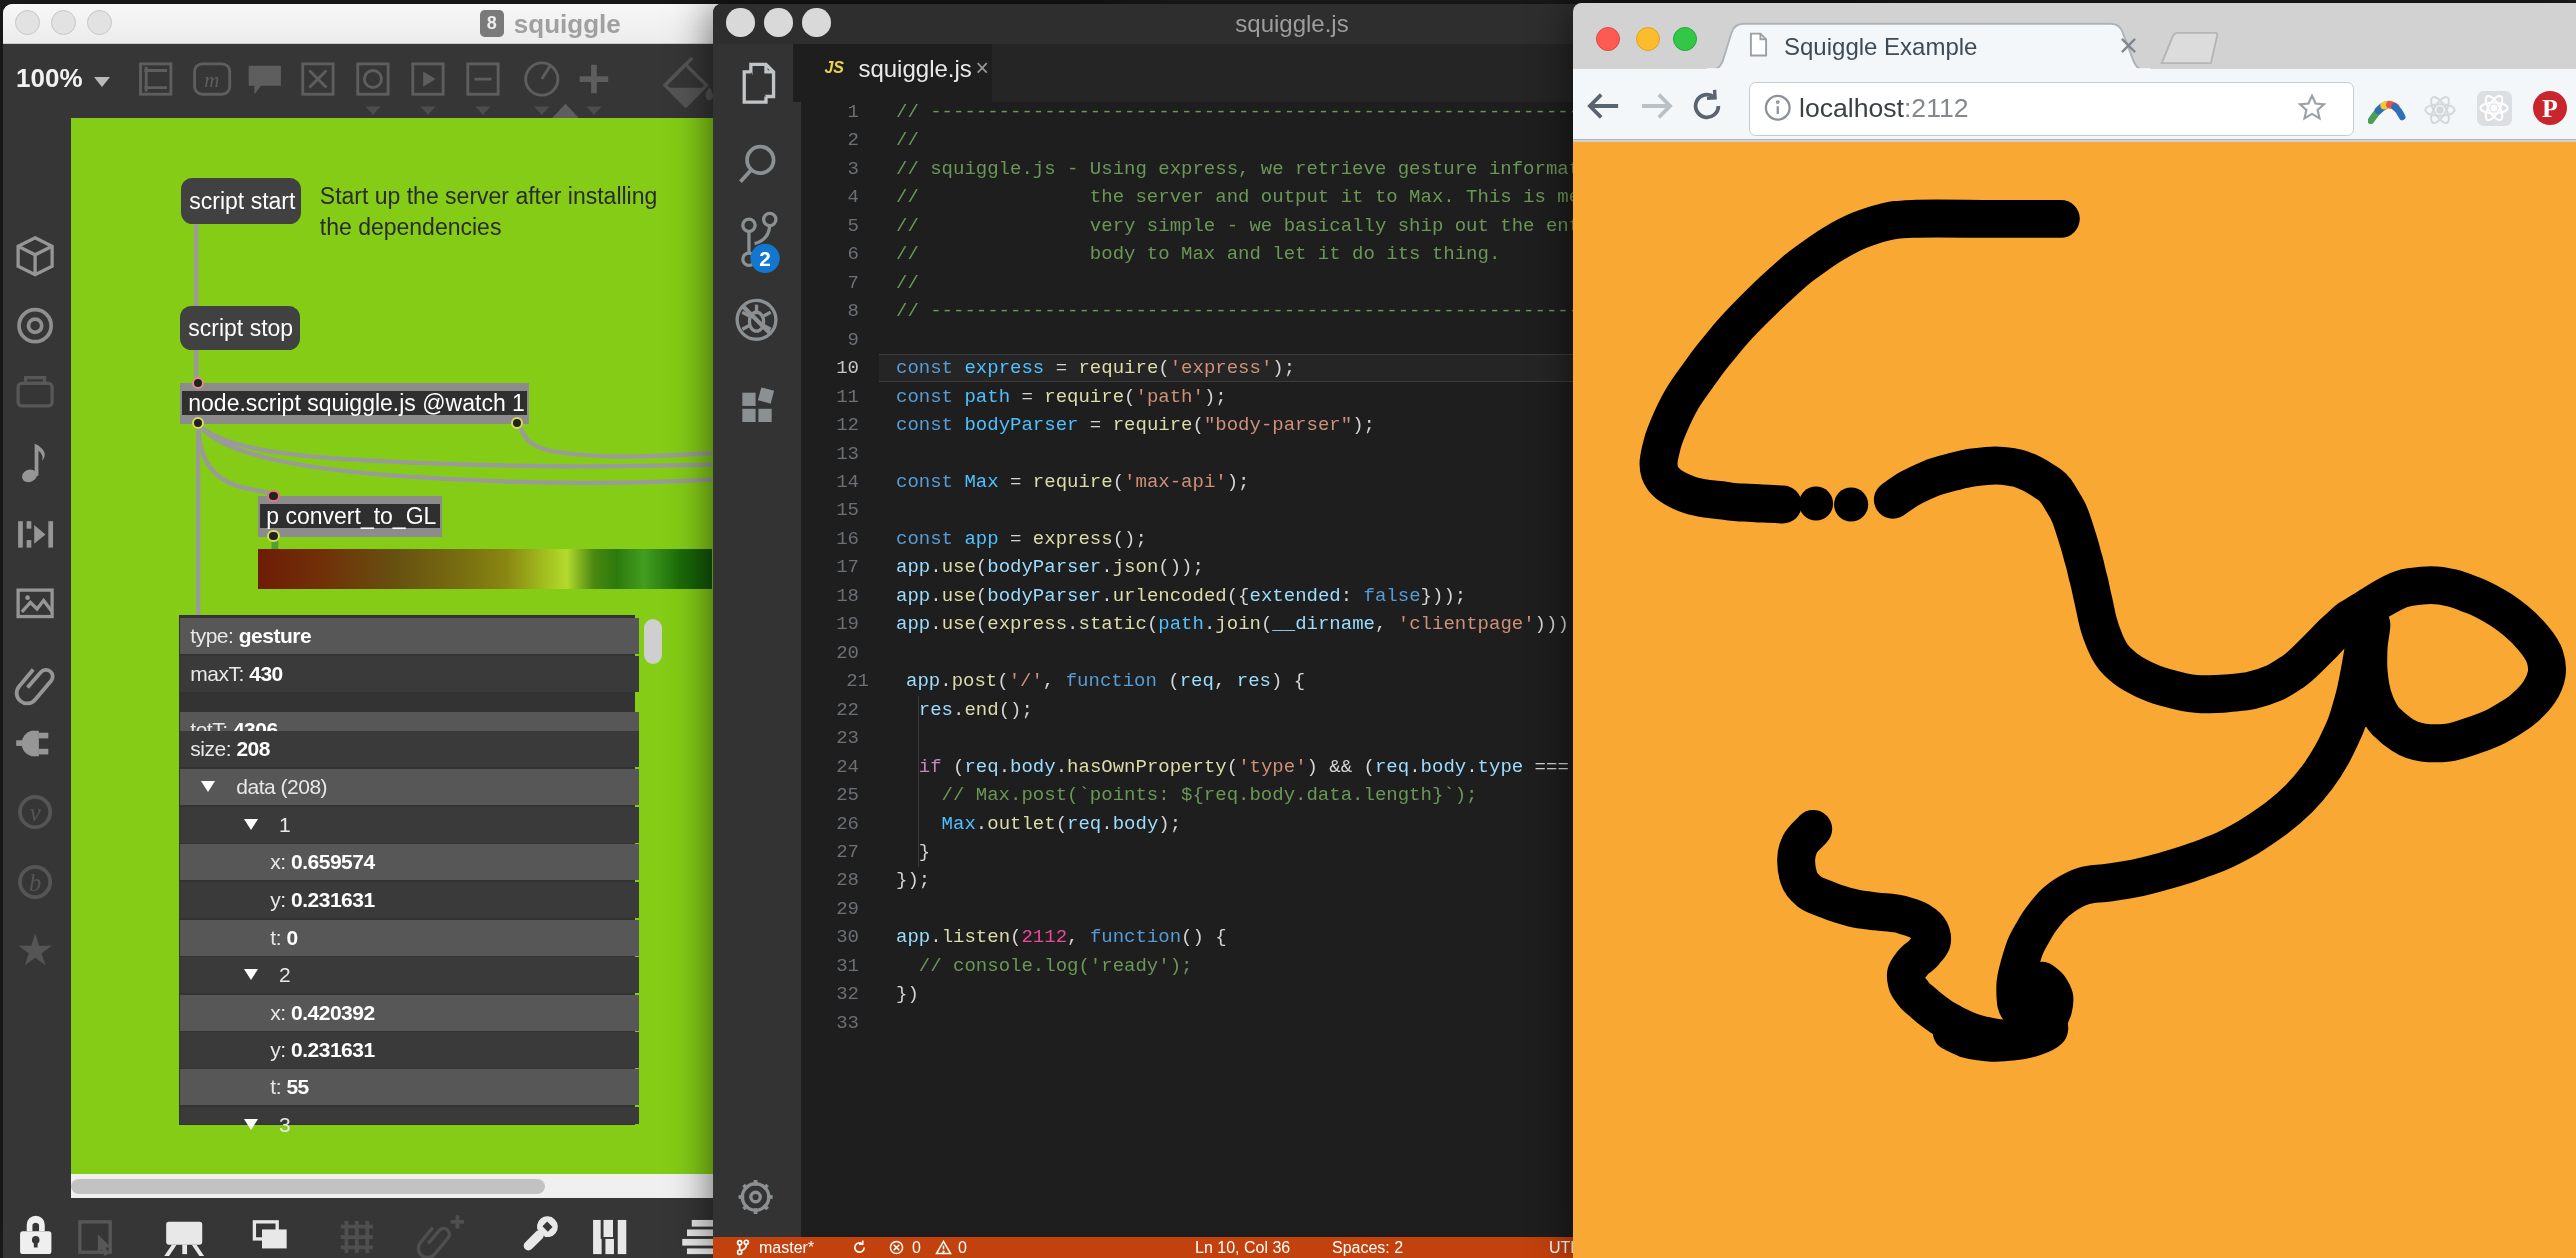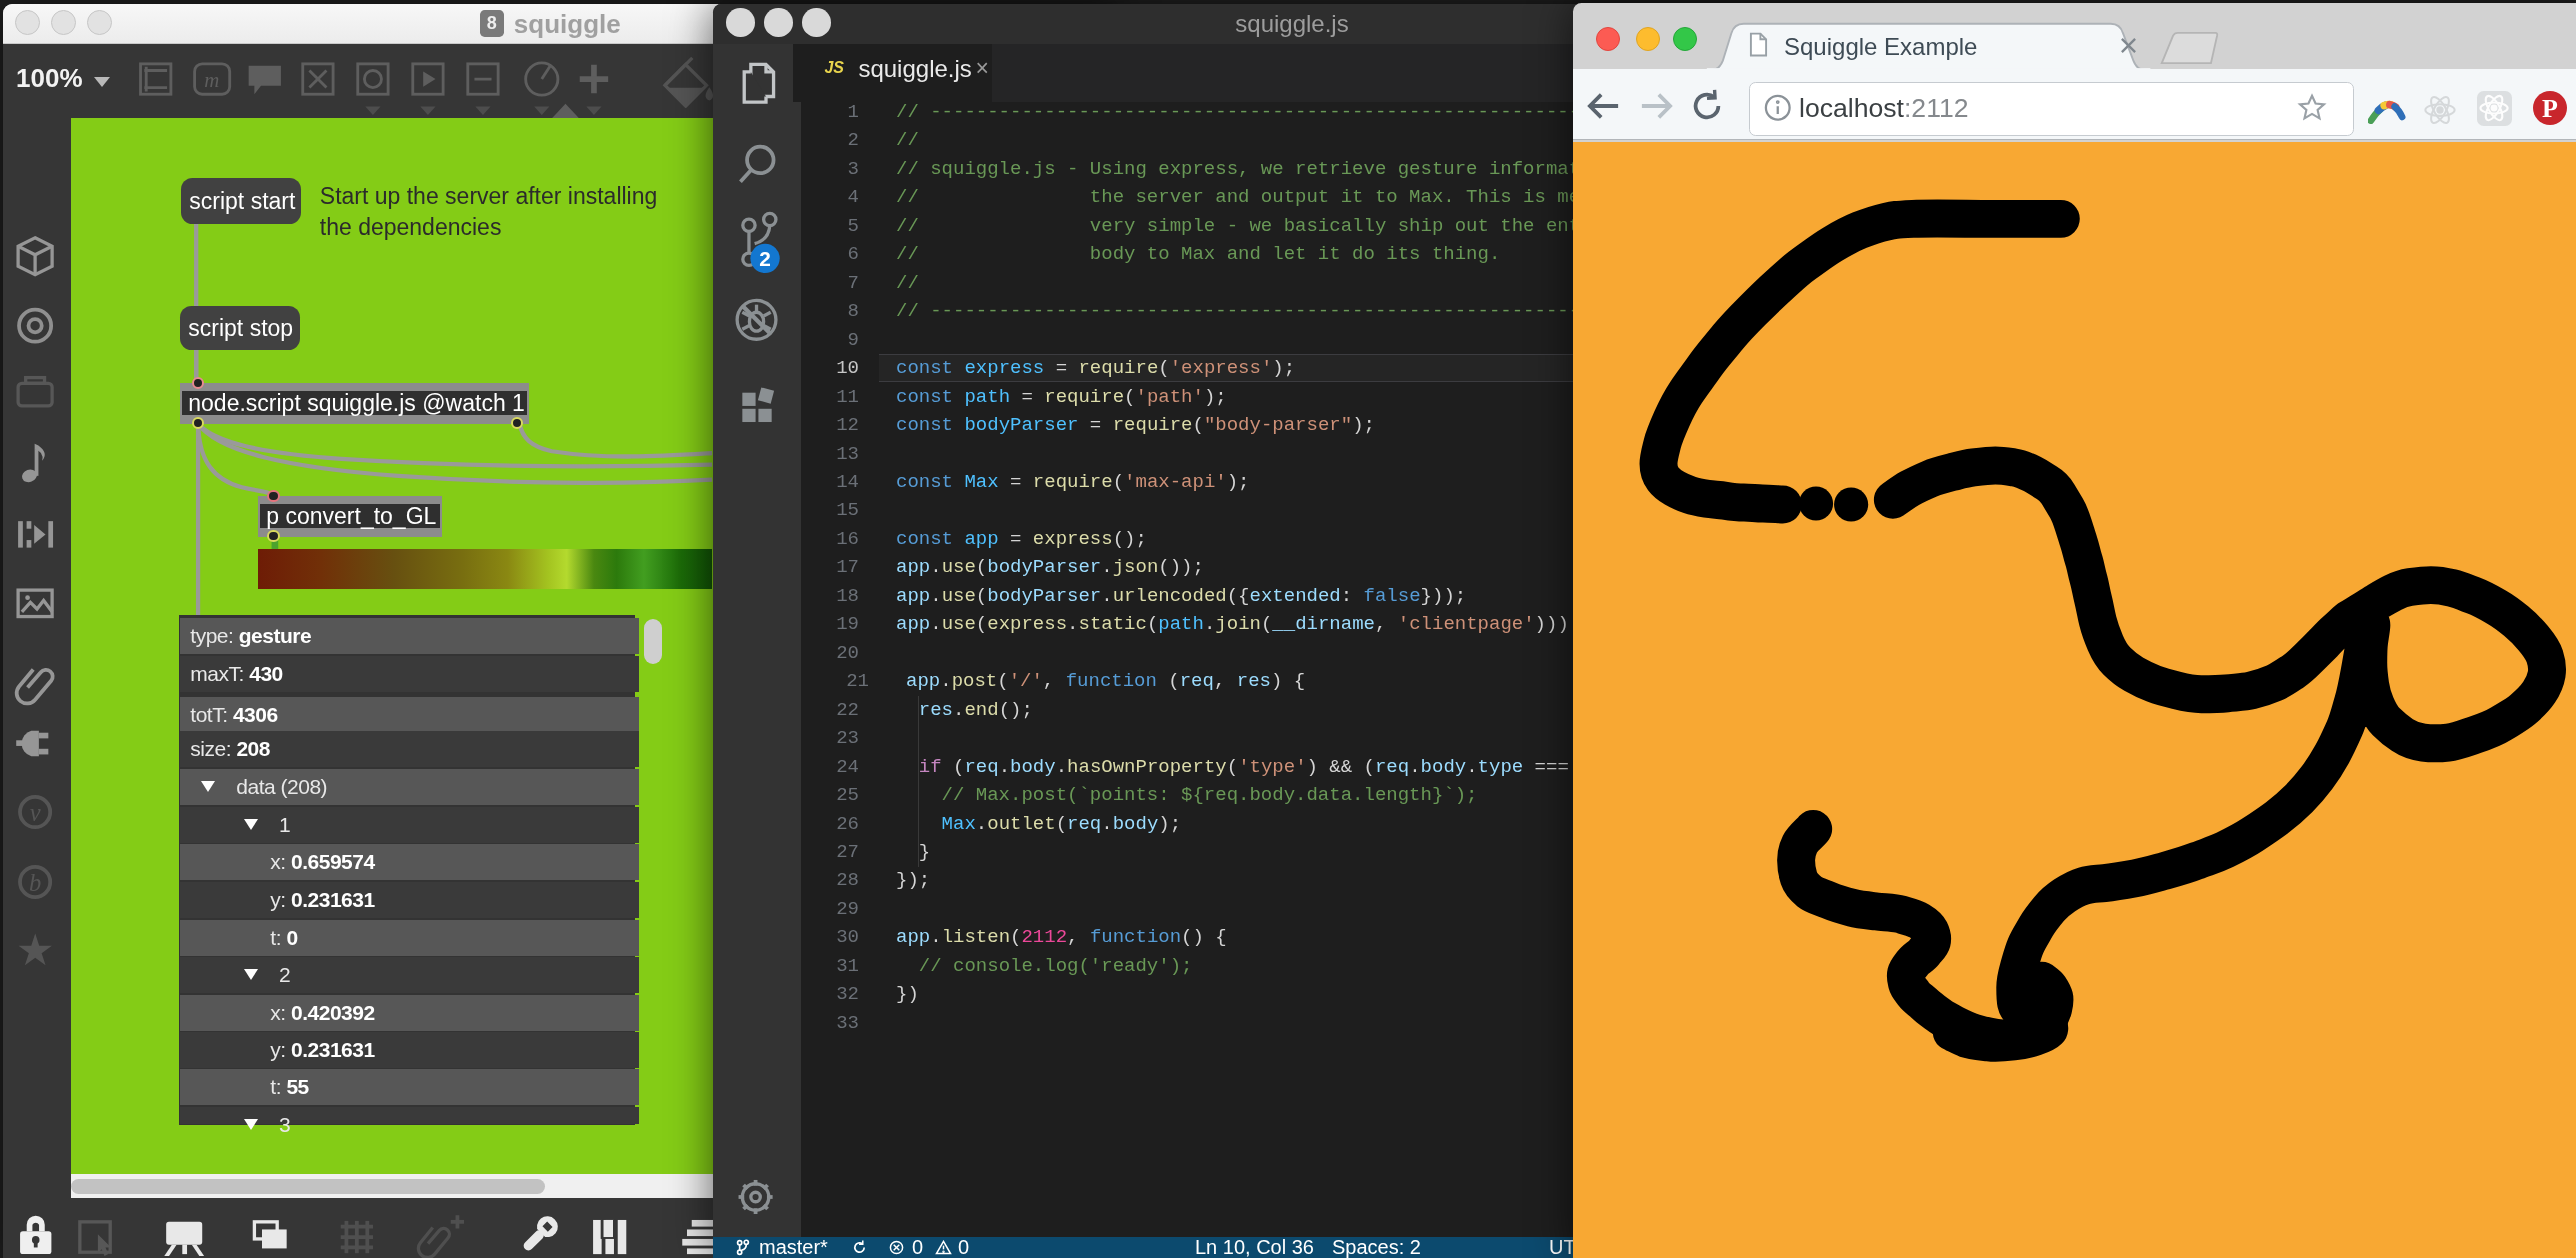--- a/index.html
+++ b/index.html
@@ -26,21 +26,21 @@
 
 #vswin{position:absolute;left:713px;top:3.8px;width:1167px;height:1254px;background:#1e1e1e;border-radius:8.5px 8.5px 0 0;overflow:hidden;box-shadow:0 0 43px rgba(0,0,0,.6)}
 #vstitle{position:absolute;left:0;top:0;width:100%;height:40px;background:#2e2e2e}
 #vsact{position:absolute;left:0;top:40px;width:88px;height:1197px;background:#333333}
 #vstabs{position:absolute;left:88px;top:40px;right:0;height:58px;background:#252526}
 #vstab{position:absolute;left:-7.6px;top:0;width:199px;height:58px;background:#1e1e1e;color:#e8e8e8}
 .row{position:absolute;height:28.5px;line-height:28.5px;white-space:pre;font-family:"Liberation Mono",monospace;font-size:19px;color:#d4d4d4}
 .num{position:absolute;left:88px;width:58px;text-align:right;color:#6b7077;font-family:"Liberation Mono",monospace;font-size:19px}
 .txt{position:absolute;left:183px}
 .c{color:#699856}.k{color:#569CD6}.v{color:#4FC1FF}.p{color:#9CDCFE}.f{color:#DCDCAA}.s{color:#CE9178}.n{color:#ec4899}.kw{color:#C586C0}
-#vsstatus{position:absolute;left:0;top:1233px;width:100%;height:21px;background:#0c4a6e;color:#fff;font-size:20px;line-height:21px}
+#vsstatus{position:absolute;left:0;top:1233px;width:100%;height:21px;background:#c2410c;color:#fff;font-size:16px;line-height:21px}
 
 #crwin{position:absolute;left:1573px;top:2.8px;width:1006px;height:1255px;background:#d2d2d2;border-radius:8.5px 0 0 0;overflow:hidden;box-shadow:0 0 43px rgba(0,0,0,.6)}
 #crtools{position:absolute;left:0;top:66px;width:100%;height:71px;background:#f4f7f9;border-bottom:1.9px solid #b2b6ba}
 #crcontent{position:absolute;left:0;top:139px;width:100%;height:1116px;background:#f8a833}
 #omni{position:absolute;left:176px;top:79px;width:605px;height:54px;background:#fff;border:1.9px solid #c6cbd0;border-radius:6.6px}
 </style></head>
 <body>
 
 <div id="maxwin">
   <div id="maxtitle">
@@ -177,21 +177,21 @@
         <div class="objin">p convert_to_GL</div>
       <div class="port" style="left:9.5px;top:-5.7px;border:2.8px solid #e4737d"></div>
       <div class="port" style="left:9.5px;bottom:-5.7px;border:2.8px solid #d9d95c"></div>
     </div>
 
     <div class="abs" style="left:187px;top:431px;width:454px;height:40px;background:linear-gradient(90deg,#6e1c06 0%,#713008 14%,#675010 30%,#786e10 45%,#8a8812 55%,#a4c420 64%,#b4da2e 68%,#4a8810 74%,#2c7a0c 79%,#429e20 85%,#1c6c08 93%,#125606 100%)"></div>
 
     <div id="dpanel" style="left:108px;top:497px">
       <div class="drow dlight" style="top:2.8px">  type: <b>gesture</b></div>
       <div class="drow ddark" style="top:41px">  maxT: <b>430</b></div>
-      <div class="drow dlight" style="top:82px">  totT: <b>4306</b></div>
+      <div class="drow dlight" style="top:97px">  totT: <b>4306</b></div>
       <div class="drow ddark" style="top:116px">  size: <b>208</b></div>
       <div class="drow dlight" style="top:154px">    <span class="tri"></span>    data (208)</div>
       <div class="drow ddark" style="top:192px">            <span class="tri"></span>    1</div>
       <div class="drow dlight" style="top:229px">                 x: <b>0.659574</b></div>
       <div class="drow ddark" style="top:267px">                 y: <b>0.231631</b></div>
       <div class="drow dlight" style="top:305px">                 t: <b>0</b></div>
       <div class="drow ddark" style="top:342px">            <span class="tri"></span>    2</div>
       <div class="drow dlight" style="top:380px">                 x: <b>0.420392</b></div>
       <div class="drow ddark" style="top:417px">                 y: <b>0.231631</b></div>
       <div class="drow dlight" style="top:454px">                 t: <b>55</b></div>

